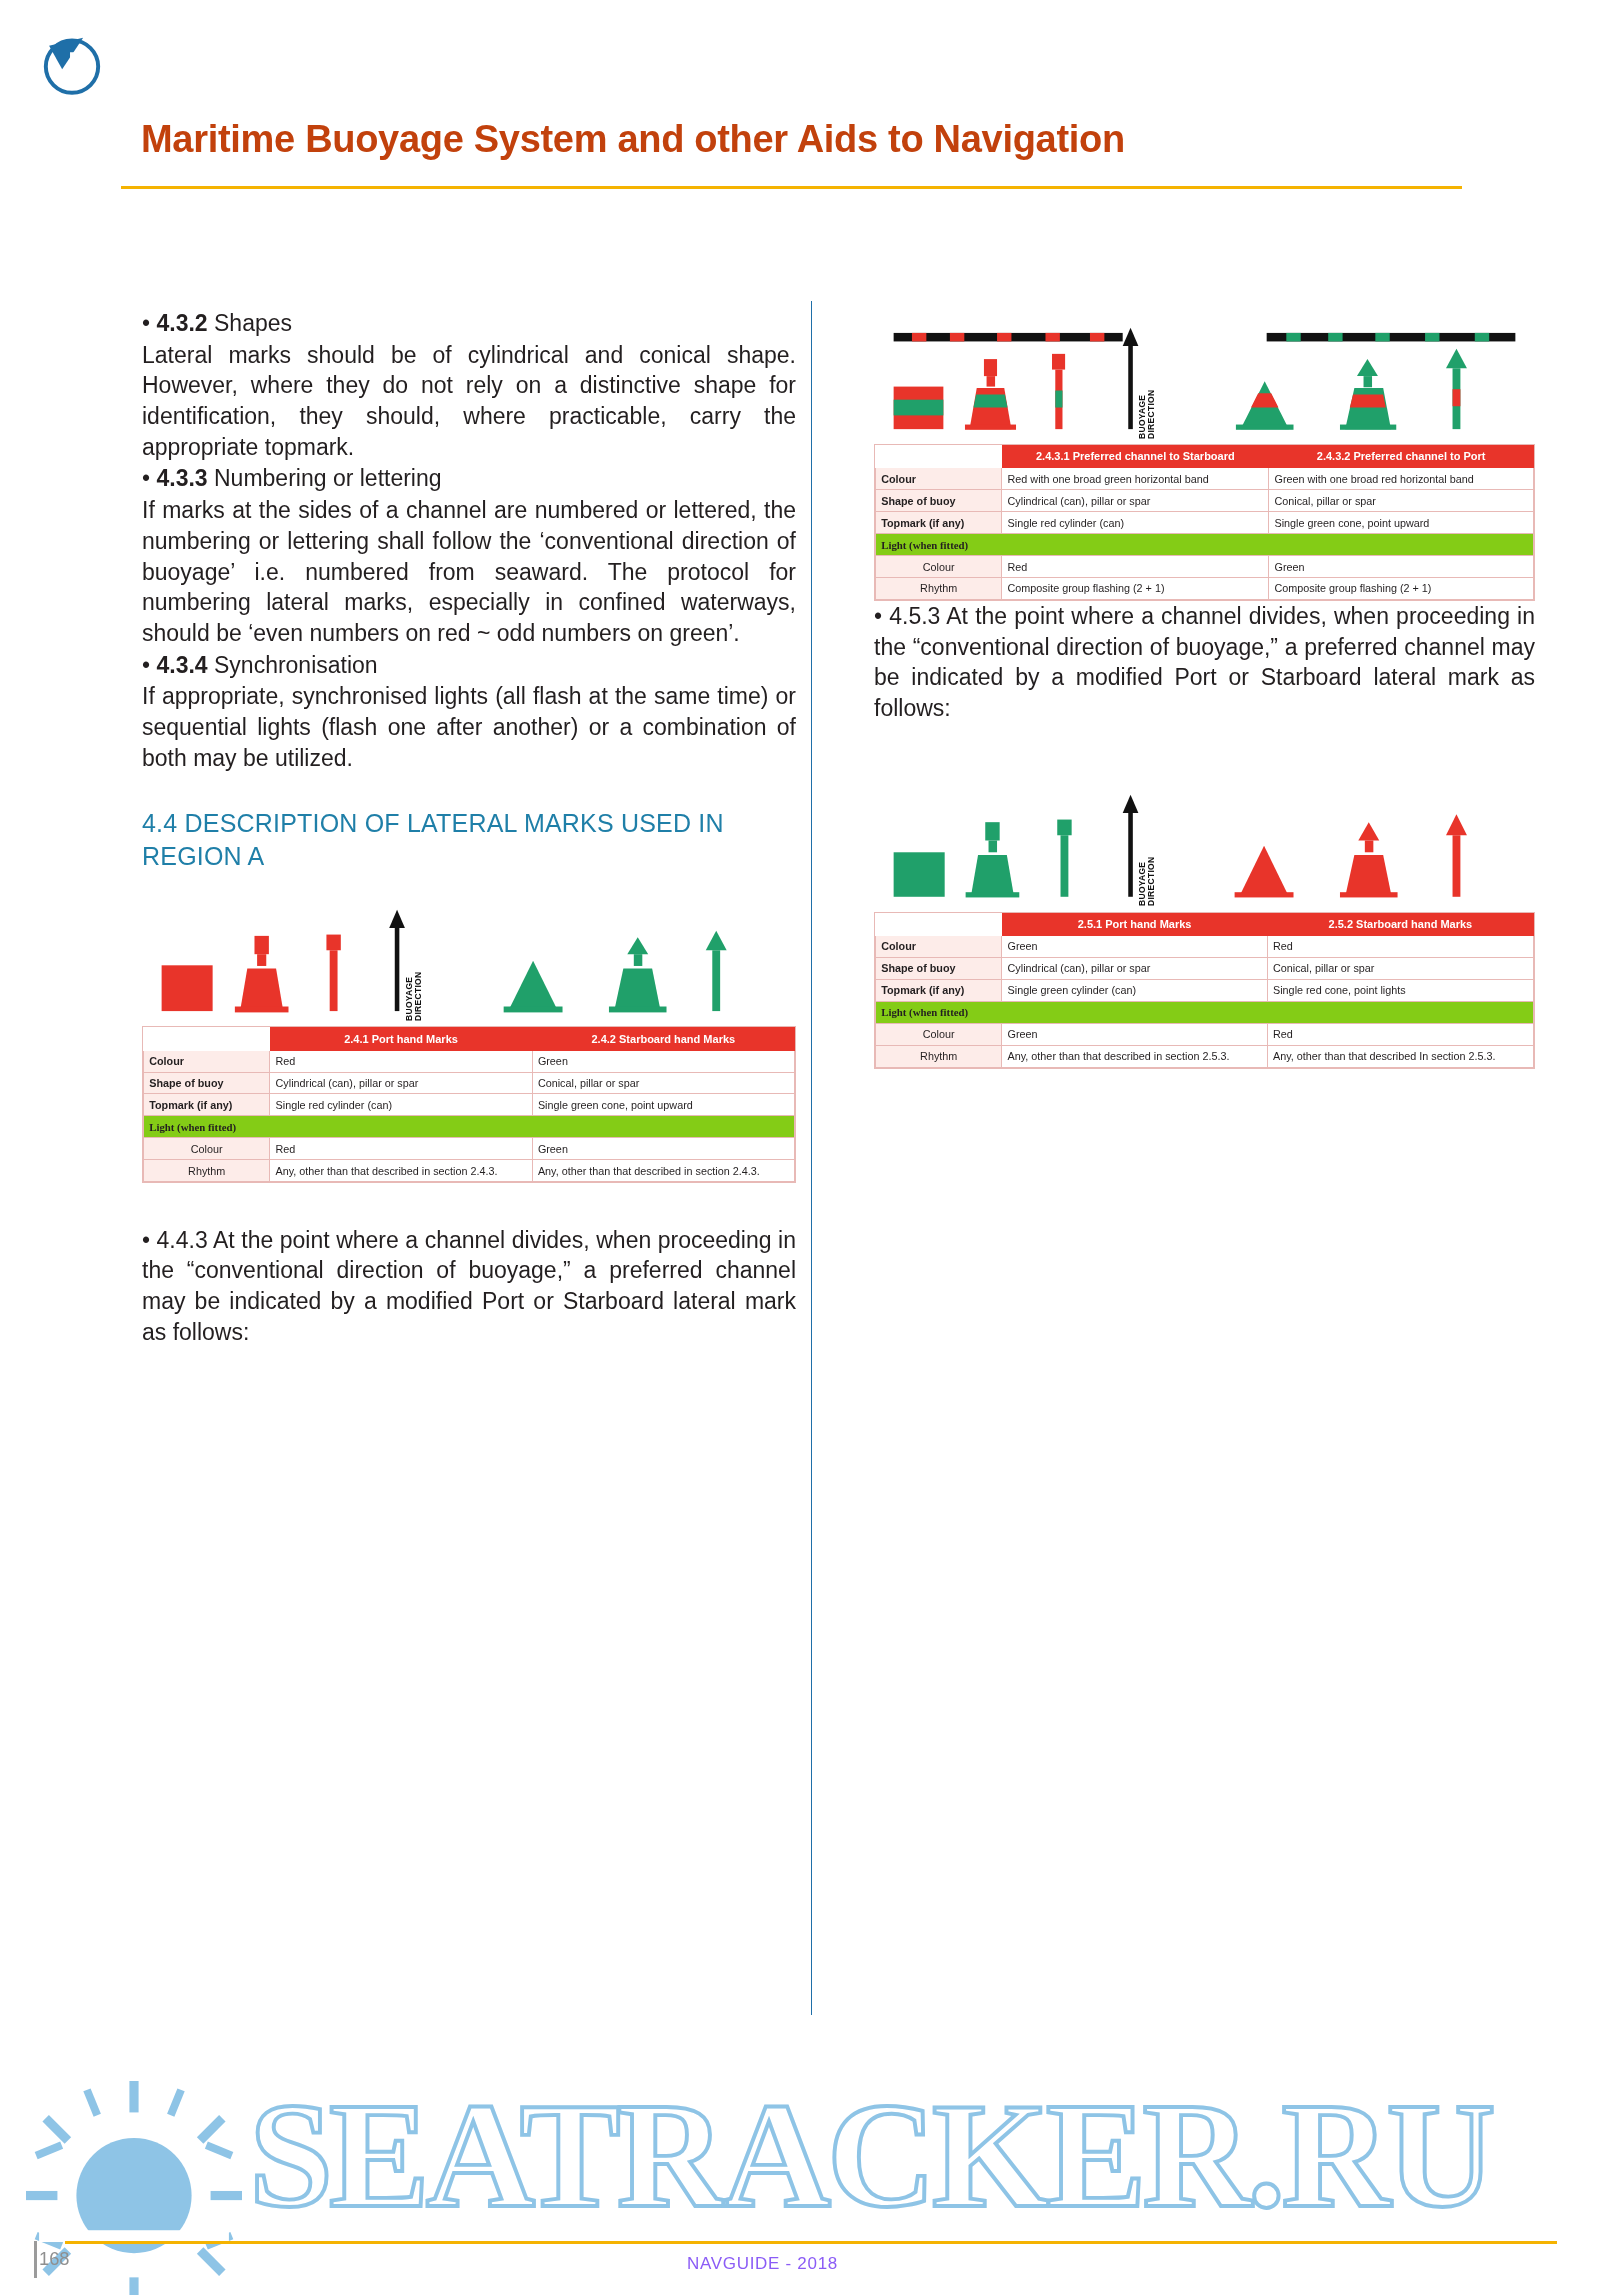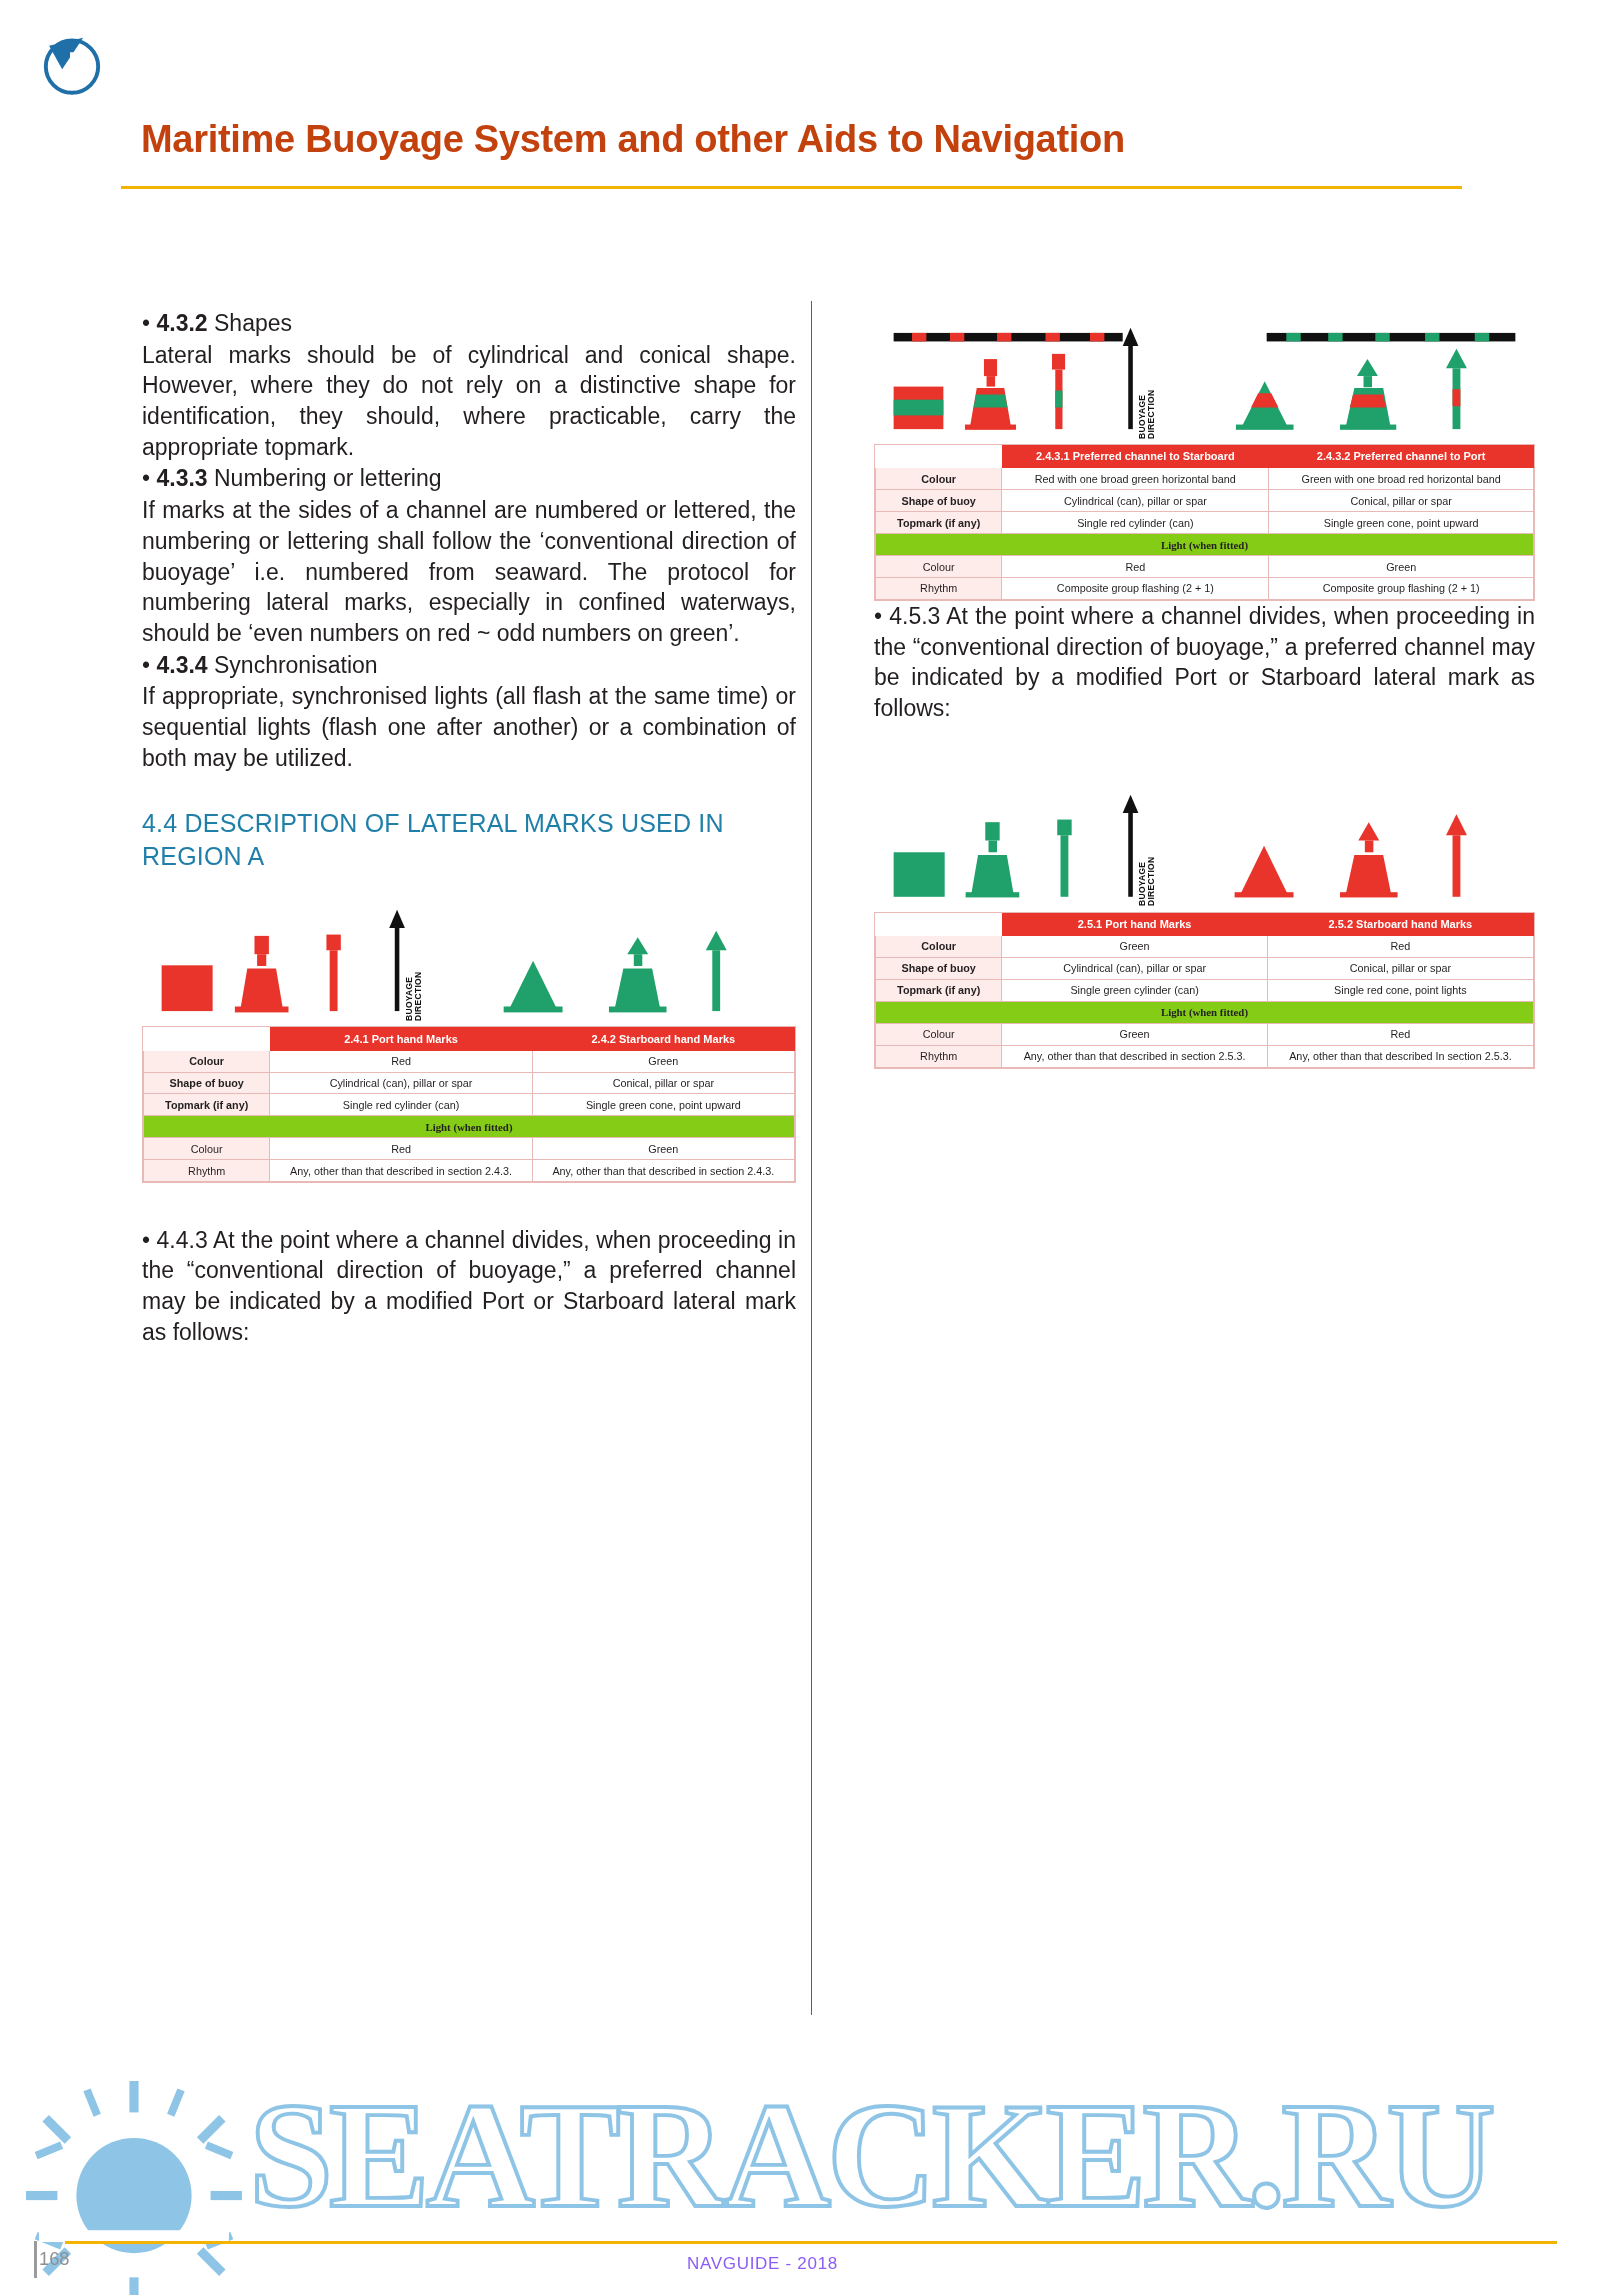--- a/index.html
+++ b/index.html
@@ -25,21 +25,21 @@
   .spacer{height:22px;}
 
   
   .figure{position:relative;margin:17px 0 0 0;}
   .fig-canvas{position:relative;height:131px;}
   .arrowlabel{position:absolute;font-size:8.5px;color:#111;line-height:1.05;
      writing-mode:vertical-rl;transform:rotate(180deg);letter-spacing:0.3px;font-weight:bold;}
 
   
   table.spec{border-collapse:collapse;width:100%;font-size:10.8px;color:#231f20;}
-  table.spec td,table.spec th{border:0.7px solid #e8b9b6;padding:3.3px 5.2px;vertical-align:top;text-align:center;}
+  table.spec td,table.spec th{border:0.7px solid #e8b9b6;padding:3.3px 5.2px;vertical-align:top;}
   table.spec th{background:#e8342a;color:#fff;font-size:11px;font-weight:bold;text-align:center;border:0.7px solid #e8342a;}
   table.spec th.blank{background:#ffffff;border:0.7px solid #ffffff;}
   td.lbl{background:#fdece9;font-weight:bold;width:115px;}
   td.lbl-c{background:#fdece9;width:115px;text-align:center;}
   td.full{background:#84cc16;font-weight:bold;font-family:Liberation Serif, serif;}
   .tblwrap{margin-top:5.2px;border:0.7px solid #e8b9b6;}
 
   
   .footer-rule{position:absolute;left:65px;top:2241px;width:1492px;height:2.6px;background:#f5b301;}
   .footer-note{position:absolute;left:687px;top:2254px;font-size:17px;color:#8b5cf6;letter-spacing:0.7px;}

